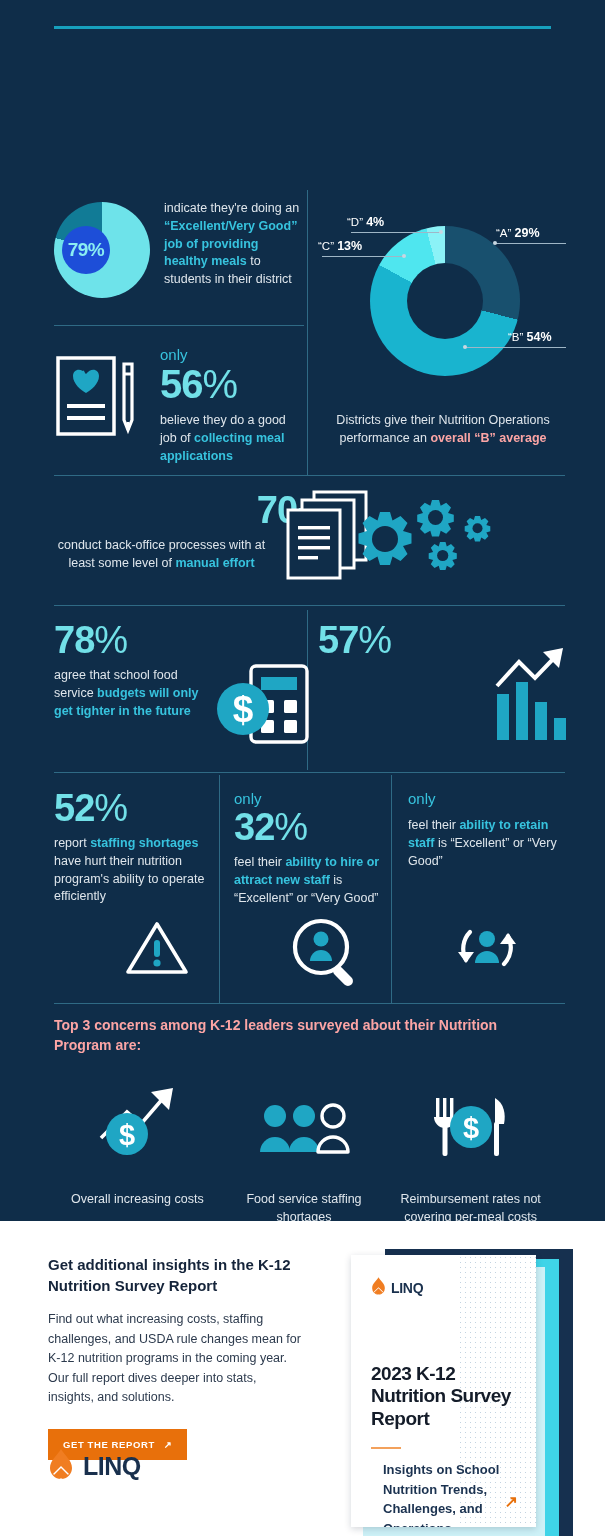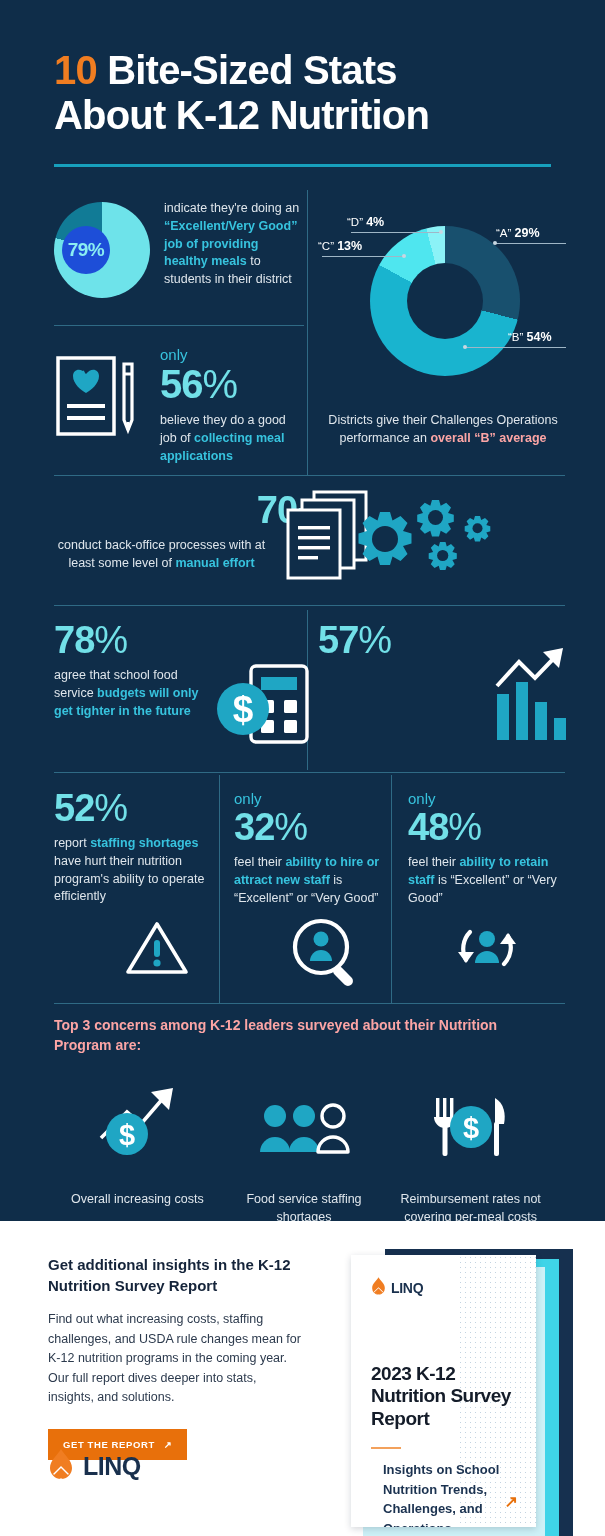--- a/index.html
+++ b/index.html
@@ -212,26 +212,20 @@
     position: absolute; left: 20px; top: 205px; width: 140px;
     color: #1b3250; font-size: 13px; font-weight: bold; line-height: 1.5; margin-left: 12px;
   }
   .mock .marrow { position: absolute; right: 18px; bottom: 16px; color: #e8700b; font-size: 16px; font-weight: bold; }
 </style>
 </head>
 <body>
 
 <div class="page">
 
-  <div class="header">
-    <div class="title">
-      <span class="num">10</span><span> Bite-Sized Stats</span><br>
-      <span>About K-12 Nutrition</span>
-    </div>
-  </div>
   <div class="rule-top"></div>
 
   <div class="vrule" style="left:307px; top:190px; height:285px;"></div>
   <div class="hrule" style="top:325px; left:54px; width:250px;"></div>
   <div class="hrule" style="top:475px; left:54px; right:40px;"></div>
   <div class="hrule" style="top:605px; left:54px; right:40px;"></div>
   <div class="vrule" style="left:307px; top:610px; height:160px;"></div>
   <div class="hrule" style="top:772px; left:54px; right:40px;"></div>
   <div class="vrule" style="left:219px; top:775px; height:228px;"></div>
   <div class="vrule" style="left:391px; top:775px; height:228px;"></div>
@@ -294,21 +288,21 @@
       <div class="gline" style="left:4px; top:56px; width:82px;"></div>
       <div class="gdot" style="left:84px; top:54px;"></div>
 
       <div class="glabel" style="left:29px; top:15px;">
         <span>“D”</span>
         <b>4%</b>
       </div>
       <div class="gline" style="left:33px; top:32px; width:90px;"></div>
       <div class="gdot" style="left:121px; top:30px;"></div>
     </div>
-    <div class="caption"><span>Districts give their Challenges Operations performance an </span><b>overall “B” average</b></div>
+    <div class="caption"><span>Districts give their Nutrition Operations performance an </span><b>overall “B” average</b></div>
   </div>
 
   <div class="sec4">
     <div class="bignum"><span>70+</span><span class="pct">%</span></div>
     <div class="desc"><span>conduct back-office processes with at least some level of </span><b>manual effort</b></div>
     <div class="art">
       <svg width="230" height="108" viewBox="0 0 230 108">
         <rect x="40" y="6" width="52" height="68" fill="#0f2d49" stroke="#ffffff" stroke-width="3"></rect>
         <rect x="28" y="14" width="52" height="68" fill="#0f2d49" stroke="#ffffff" stroke-width="3"></rect>
         <rect x="14" y="24" width="52" height="68" fill="#0f2d49" stroke="#ffffff" stroke-width="3"></rect>
@@ -386,21 +380,20 @@
         <circle cx="31" cy="31" r="26" fill="none" stroke="#ffffff" stroke-width="4.2"></circle>
         <circle cx="31" cy="23" r="7.5" fill="#1fa6c4"></circle>
         <path d="M20 45 a11 11 0 0 1 22 0 z" fill="#1fa6c4"></path>
         <rect x="48" y="48" width="10" height="24" rx="5" fill="#ffffff" transform="rotate(-45 53 60)"></rect>
       </svg>
     </div>
   </div>
 
   <div class="col colC">
     <div class="only">only</div>
-    <div class="bignum"><span>48</span><span class="pct">%</span></div>
     <div class="desc"><span>feel their </span><b>ability to retain staff</b><span> is “Excellent” or “Very Good”</span></div>
     <div class="art" style="top:126px; left:40px;">
       <svg width="78" height="66" viewBox="0 0 78 66">
         <path d="M18 44 A24 24 0 0 1 22 16" fill="none" stroke="#ffffff" stroke-width="4.2" stroke-linecap="round"></path>
         <path d="M60 20 A24 24 0 0 1 56 48" fill="none" stroke="#ffffff" stroke-width="4.2" stroke-linecap="round"></path>
         <path d="M10 36 L18 47 L26 36 Z" fill="#ffffff"></path>
         <path d="M52 28 L60 17 L68 28 Z" fill="#ffffff"></path>
         <circle cx="39" cy="23" r="8" fill="#1fa6c4"></circle>
         <path d="M27 47 a12 12 0 0 1 24 0 z" fill="#1fa6c4"></path>
       </svg>

